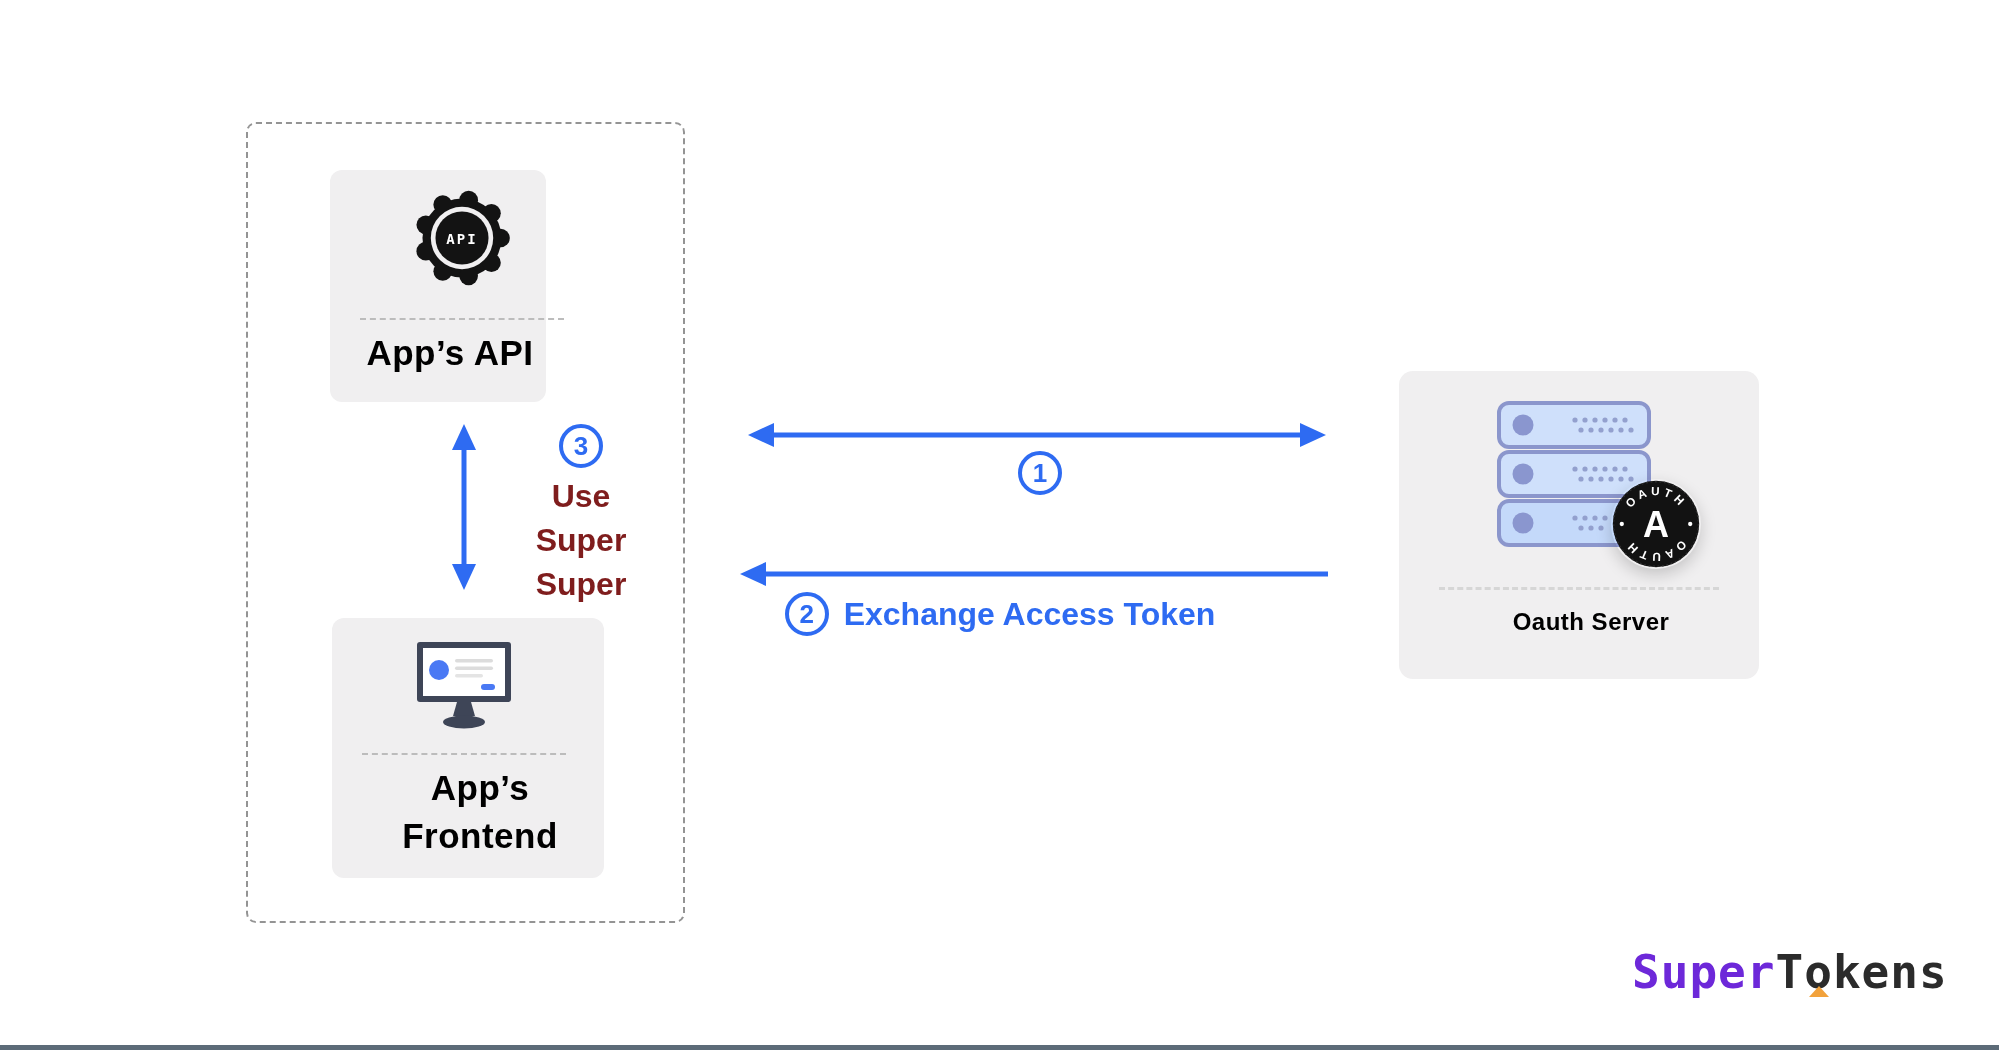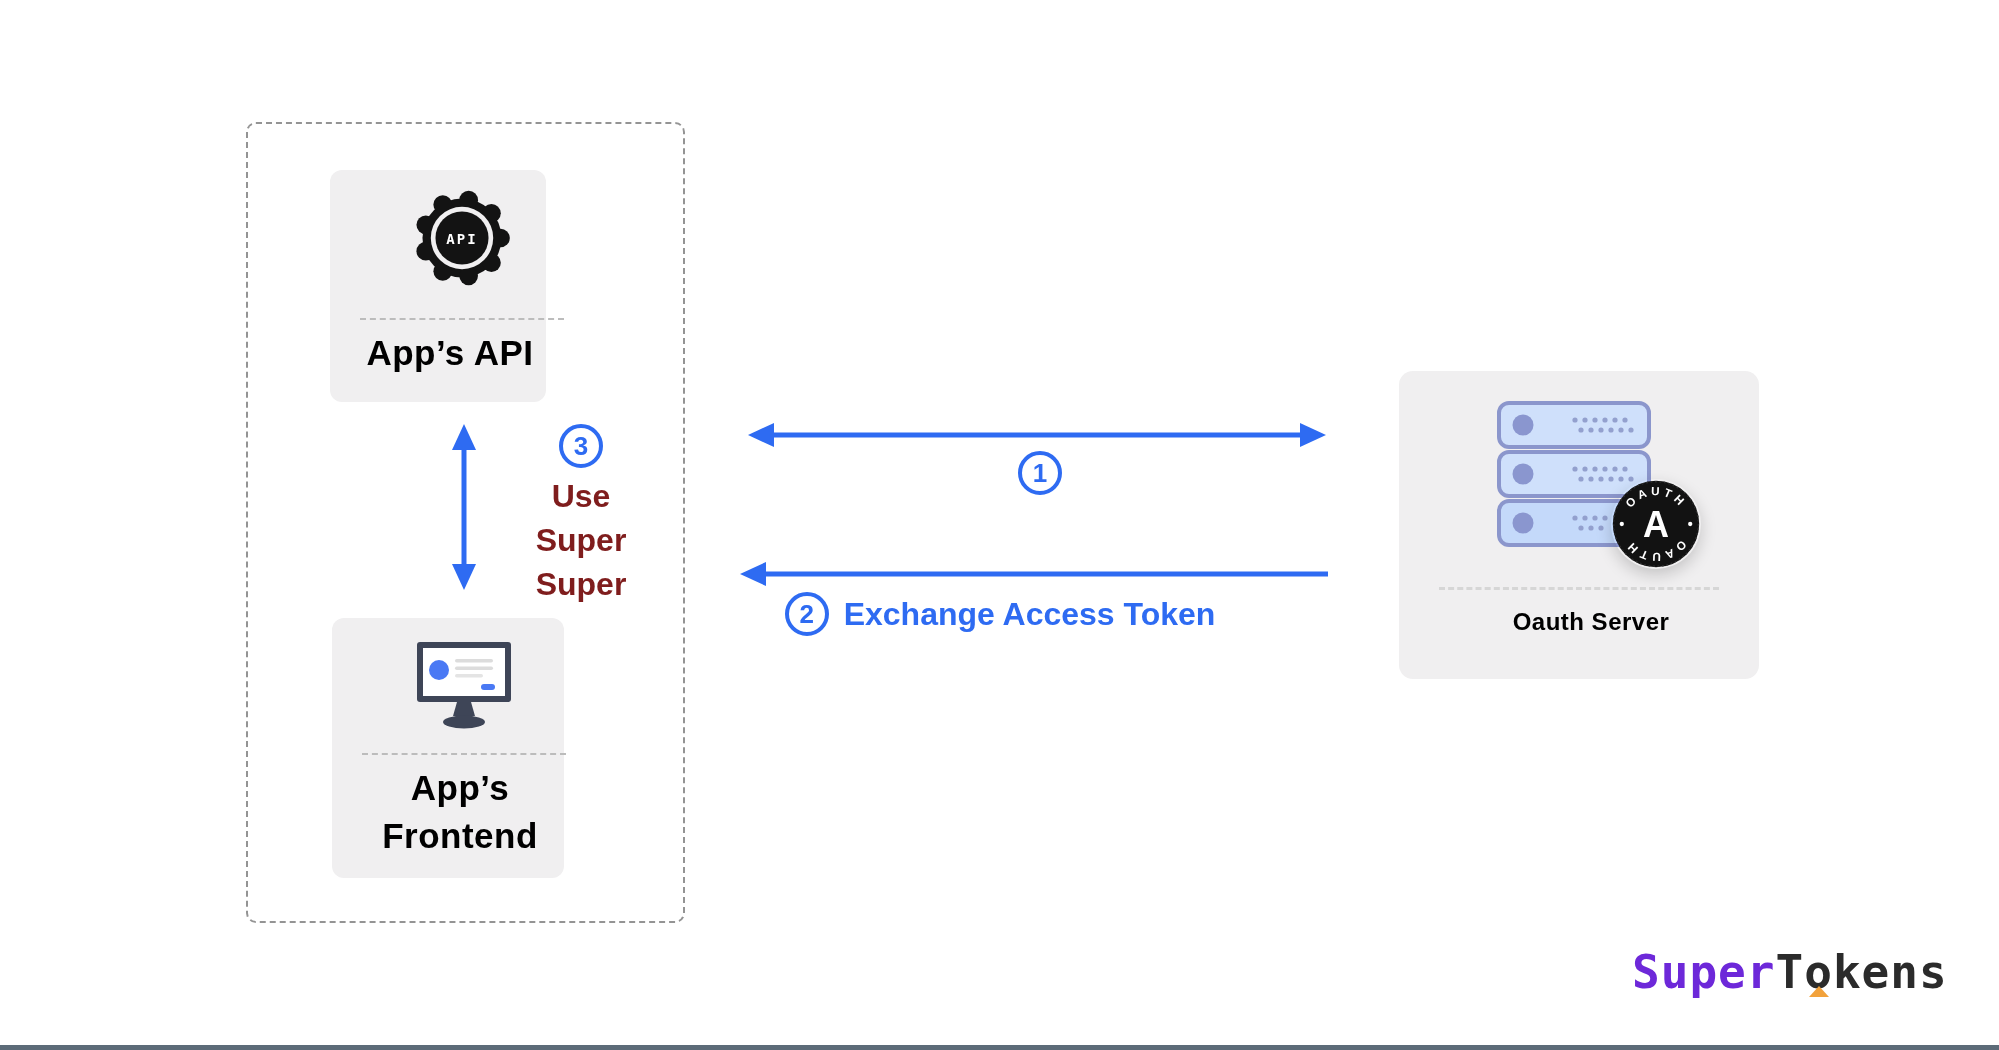--- a/index.html
+++ b/index.html
@@ -14,21 +14,21 @@
     background:#5C6B78;
   }
   .dashed-container {
     position:absolute; left:246px; top:122px; width:439px; height:801px;
     border:2px dashed #949494; border-radius:10px;
   }
   .card {
     position:absolute; background:#F0EFF0; border-radius:12px;
   }
   #card-api { left:330px; top:170px; width:216px; height:232px; }
-  #card-frontend { left:332px; top:618px; width:232px; height:260px; }
+  #card-frontend { left:332px; top:618px; width:272px; height:260px; }
   #card-server { left:1399px; top:371px; width:360px; height:308px; border-radius:14px; }
 
   .card-divider {
     position:absolute; border-top:2px dashed #bcbcbc; height:0;
   }
   #card-api .card-divider { left:30px; width:204px; top:148px; }
   #card-frontend .card-divider { left:30px; width:204px; top:135px; }
   #card-server .card-divider { left:40px; width:280px; top:216px; border-top:3px dashed #d6d6d6; }
 
   .card-title {

